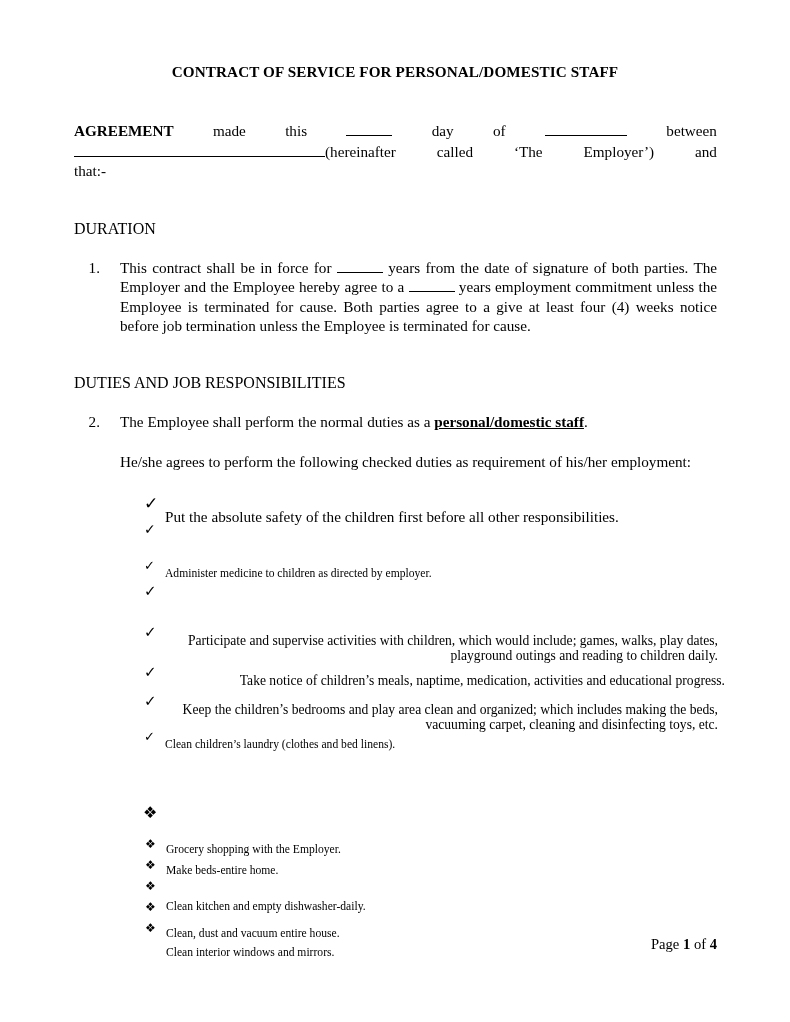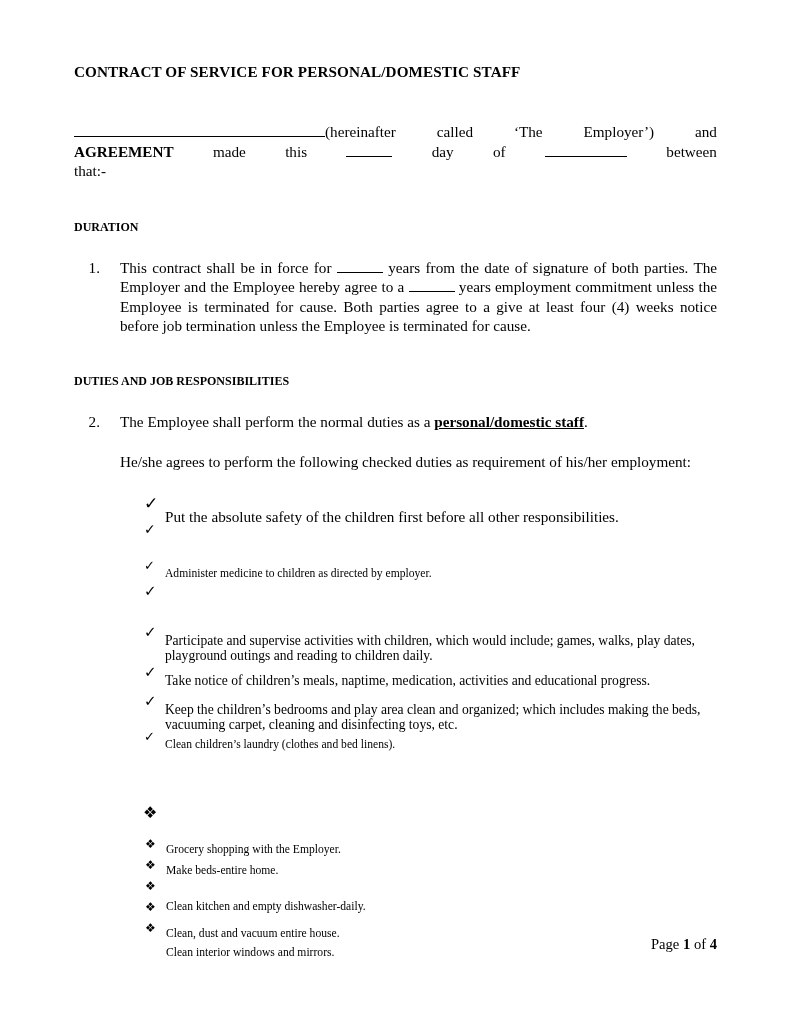--- a/index.html
+++ b/index.html
@@ -23,21 +23,21 @@
     height: 1022px;
     background: #fff;
   }
 
   
   .doc-title {
     position: absolute;
     left: 74px;
     top: 63px;
     width: 642px;
-    text-align: left;
+    text-align: center;
     font-weight: bold;
     font-size: 15.2px;
     letter-spacing: 0.1px;
   }
 
   
   .agreement {
     position: absolute;
     left: 74px;
     top: 121px;
@@ -88,22 +88,22 @@
     width: 392px;
     text-align: left;
     padding-left: 0;
   }
   .agr-l4 { margin-top: 0px; }
 
   
   .section-head {
     position: absolute;
     left: 74px;
-    font-weight: bold;
-    font-size: 12px;
+    font-weight: normal;
+    font-size: 16px;
   }
   #h-duration  { top: 220px; }
   #h-duties    { top: 374px; }
 
   
   .num-item {
     position: absolute;
     font-size: 15.2px;
     line-height: 19.4px;
   }
@@ -158,21 +158,21 @@
   }
   .chk-mark {
     position: absolute;
     left: 70px;
     font-family: "DejaVu Sans", sans-serif;
     line-height: 1;
   }
   .chk-text {
     margin-left: 91px;
     display: block;
-    text-align: left;
+    text-align: right;
   }
   .sz-big   { font-size: 15.2px; line-height: 19px; }
   .sz-mid   { font-size: 13.6px; line-height: 15.4px; }
   .sz-small { font-size: 11.6px; line-height: 13.4px; }
 
   
   .note-line {
     position: absolute;
     left: 120px;
     top: 777px;
@@ -205,42 +205,42 @@
   .footer b { font-weight: bold; }
 </style>
 </head>
 <body>
 
 <div class="page">
 
   <div class="doc-title">CONTRACT OF SERVICE FOR PERSONAL/DOMESTIC STAFF</div>
 
   <div class="agreement">
+    <div class="agr-line agr-l1">
+      <span class="agr-word bold">AGREEMENT</span>
+      <span class="agr-word">made</span>
+      <span class="agr-word">this</span>
+      <span class="blank-s"></span>
+      <span class="agr-word">day</span>
+      <span class="agr-word">of</span>
+      <span class="blank-m"></span>
+      <span class="agr-word">between</span>
+    </div>
+
     <div class="agr-line agr-l2">
       <span class="rule-long"></span>
       <span class="tail">
         <span>(hereinafter</span>
         <span>called</span>
         <span>‘The</span>
         <span>Employer’)</span>
         <span>and</span>
       </span>
     </div>
 
-    <div class="agr-line agr-l1">
-      <span class="agr-word bold">AGREEMENT</span>
-      <span class="agr-word">made</span>
-      <span class="agr-word">this</span>
-      <span class="blank-s"></span>
-      <span class="agr-word">day</span>
-      <span class="agr-word">of</span>
-      <span class="blank-m"></span>
-      <span class="agr-word">between</span>
-    </div>
-
 
     <div class="agr-line agr-l4">
       <span>that:-</span>
     </div>
   </div>
 
   <div class="section-head" id="h-duration">DURATION</div>
 
   <div class="num-item" id="item-1">
     <span class="num">1.</span>

